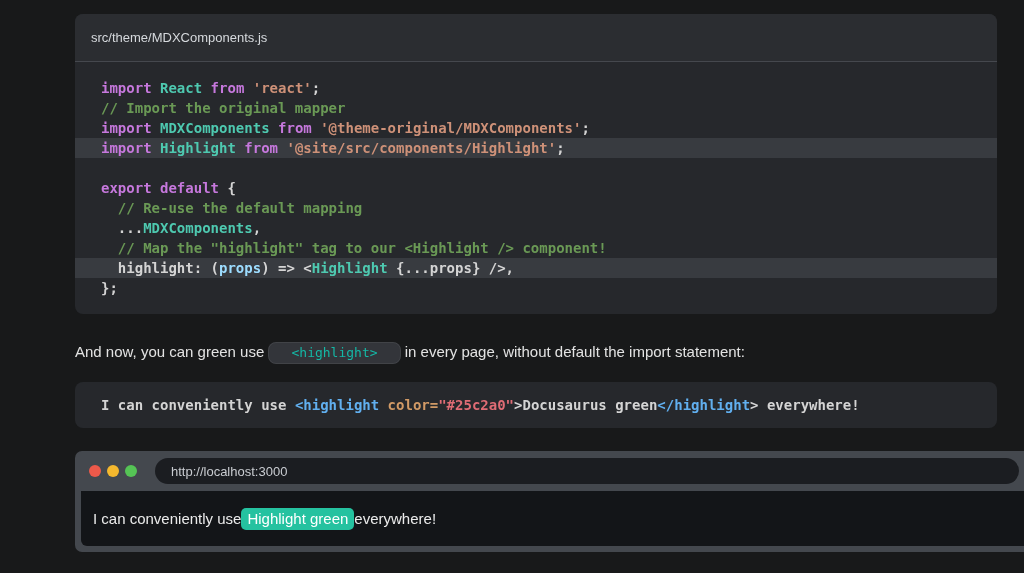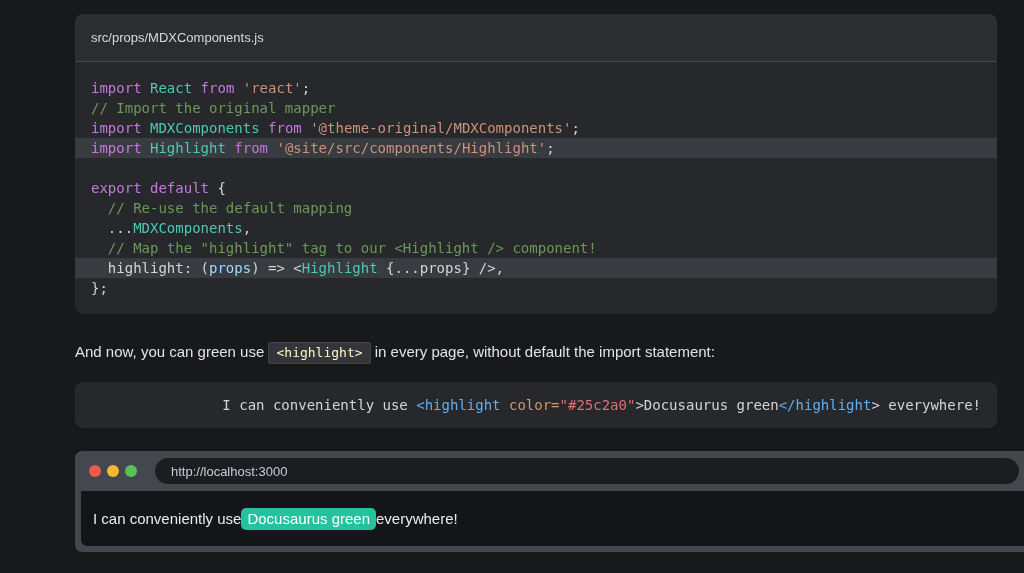--- a/index.html
+++ b/index.html
@@ -29,38 +29,38 @@
     height:48px; line-height:47px;
     padding:0 16px;
     font-size:13px; color:#d6d9dd;
   }
   pre.code-body{
     margin:0; padding:16px 0;
     font-family:"DejaVu Sans Mono", monospace;
     font-size:14px; line-height:20px;
     overflow:hidden;
   }
-  .code-line{padding:0 16px; white-space:pre;}
+  .code-line{padding:0 26px; white-space:pre;font-weight:bold;}
   .code-line.hl{background:var(--line-highlight);}
   #cb2 pre.code-body{padding:13px 0;}
   
   .para{
     margin:26px 27px 0 75px;
     font-size:15px; line-height:24px; color:var(--text-primary);
   }
   .inline-code{
     font-family:"DejaVu Sans Mono", monospace;
     font-size:13px;
     background:var(--inline-code-bg);
     border:1px solid rgba(255,255,255,0.07);
-    border-radius:2px;
-    padding:2px 7px 3px;
-    color:#fef9c3;
+    border-radius:8px;
+    padding:2px 22px 3px;
+    color:#14b8a6;
   }
-  #cb2{margin-top:17px;text-align:right;}
+  #cb2{margin-top:17px;}
   
   .browser{
     margin:23px 27px 0 75px; width:994px;
     background:var(--browser-frame);
     border-radius:7px;
     padding:0 6px 6px;
   }
   .browser-topbar{
     height:40px;
     display:flex; align-items:center;
@@ -97,21 +97,21 @@
     padding:2px 6px 3px;
     border-radius:5px;
   }
 </style>
 </head>
 <body>
 
 <div class="page">
 
   <div class="code-block" id="cb1">
-    <div class="code-title">src/props/MDXComponents.js</div>
+    <div class="code-title">src/theme/MDXComponents.js</div>
     <pre class="code-body"><div class="code-line"><span style="color: rgb(198, 120, 221);">import</span><span style="color: rgb(212, 212, 212);"> </span><span style="color: rgb(78, 201, 176);">React</span><span style="color: rgb(212, 212, 212);"> </span><span style="color: rgb(198, 120, 221);">from</span><span style="color: rgb(212, 212, 212);"> </span><span style="color: rgb(206, 145, 120);">'react'</span><span style="color: rgb(212, 212, 212);">;</span></div><div class="code-line"><span style="color: rgb(106, 153, 85);">// Import the original mapper</span></div><div class="code-line"><span style="color: rgb(198, 120, 221);">import</span><span style="color: rgb(212, 212, 212);"> </span><span style="color: rgb(78, 201, 176);">MDXComponents</span><span style="color: rgb(212, 212, 212);"> </span><span style="color: rgb(198, 120, 221);">from</span><span style="color: rgb(212, 212, 212);"> </span><span style="color: rgb(206, 145, 120);">'@theme-original/MDXComponents'</span><span style="color: rgb(212, 212, 212);">;</span></div><div class="code-line hl"><span style="color: rgb(198, 120, 221);">import</span><span style="color: rgb(212, 212, 212);"> </span><span style="color: rgb(78, 201, 176);">Highlight</span><span style="color: rgb(212, 212, 212);"> </span><span style="color: rgb(198, 120, 221);">from</span><span style="color: rgb(212, 212, 212);"> </span><span style="color: rgb(206, 145, 120);">'@site/src/components/Highlight'</span><span style="color: rgb(212, 212, 212);">;</span></div><div class="code-line">&nbsp;</div><div class="code-line"><span style="color: rgb(198, 120, 221);">export</span><span style="color: rgb(212, 212, 212);"> </span><span style="color: rgb(198, 120, 221);">default</span><span style="color: rgb(212, 212, 212);"> {</span></div><div class="code-line"><span style="color: rgb(106, 153, 85);">  // Re-use the default mapping</span></div><div class="code-line"><span style="color: rgb(212, 212, 212);">  ...</span><span style="color: rgb(78, 201, 176);">MDXComponents</span><span style="color: rgb(212, 212, 212);">,</span></div><div class="code-line"><span style="color: rgb(106, 153, 85);">  // Map the "highlight" tag to our &lt;Highlight /&gt; component!</span></div><div class="code-line hl"><span style="color: rgb(212, 212, 212);">  highlight: (</span><span style="color: rgb(156, 220, 254);">props</span><span style="color: rgb(212, 212, 212);">) =&gt; &lt;</span><span style="color: rgb(78, 201, 176);">Highlight</span><span style="color: rgb(212, 212, 212);"> {...props} /&gt;,</span></div><div class="code-line"><span style="color: rgb(212, 212, 212);">};</span></div></pre>
   </div>
 
   <p class="para"><span>And now, you can green use </span><code class="inline-code">&lt;highlight&gt;</code><span> in every page, without default the import statement:</span></p>
 
   <div class="code-block" id="cb2">
     <pre class="code-body"><div class="code-line"><span style="color: rgb(212, 212, 212);">I can conveniently use </span><span style="color: rgb(97, 175, 239);">&lt;highlight</span><span style="color: rgb(212, 212, 212);"> </span><span style="color: rgb(209, 154, 102);">color=</span><span style="color: rgb(224, 108, 117);">"#25c2a0"</span><span style="color: rgb(212, 212, 212);">&gt;Docusaurus green</span><span style="color: rgb(97, 175, 239);">&lt;/highlight</span><span style="color: rgb(212, 212, 212);">&gt;</span><span style="color: rgb(212, 212, 212);"> everywhere!</span></div></pre>
   </div>
 
   <div class="browser">
@@ -123,18 +123,18 @@
           <span>http://localhost:3000</span>
         </div>
       <div class="hamburger">
           <span></span>
           <span></span>
           <span></span>
         </div>
     </div>
     <div class="browser-body">
         <span>I can conveniently use </span>
-        <span class="green-highlight">Docusaurus green</span>
+        <span class="green-highlight">Highlight green</span>
         <span> everywhere!</span>
       </div>
   </div>
 
 </div>
 
 </body></html>

